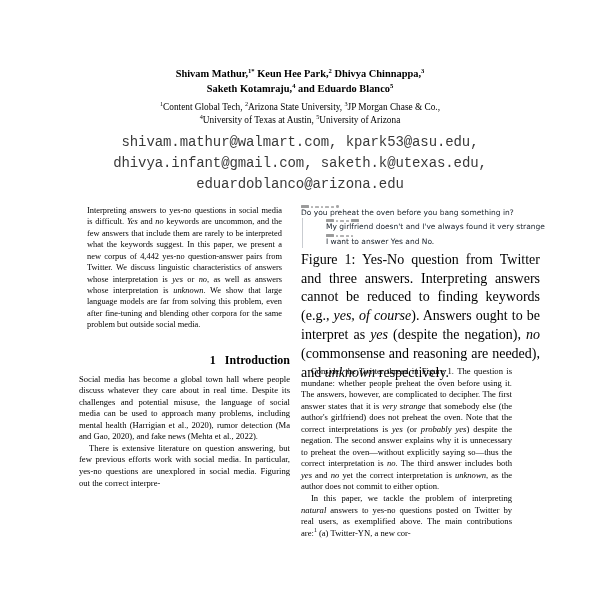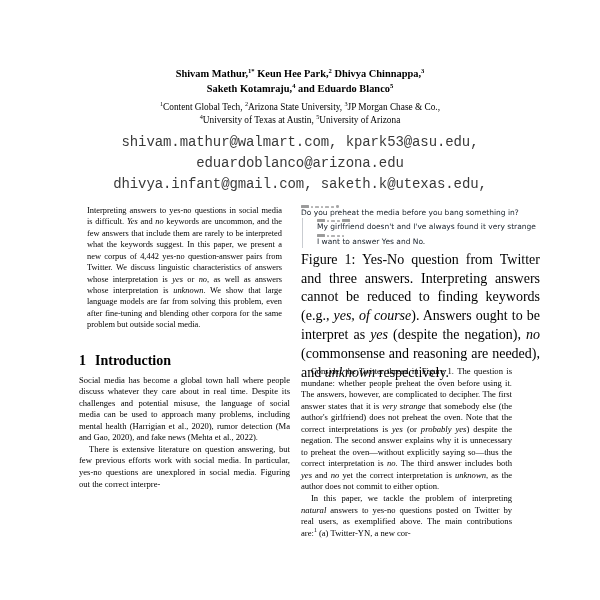--- a/index.html
+++ b/index.html
@@ -84,23 +84,23 @@
   .abstract-body {
     font-size: 8.4px;
     line-height: 1.36;
     text-align: justify;
     margin: 0;
     padding: 0 8px;
   }
   .abstract-body i { font-style: italic; }
 
   .numbered-head {
-    font-size: 14px;
-    font-weight: bold;
-    text-align: left;
+    font-size: 12px;
+    font-weight: bold;
+    text-align: right;
     margin: 0 0 6px 0;
   }
   .numbered-head .num { margin-right: 9px; }
 
   p.body {
     font-size: 8.6px;
     line-height: 1.345;
     text-align: justify;
     margin: 0;
     text-indent: 0;
@@ -147,21 +147,21 @@
   .rd.w3 { width: 4px; height: 2px; background:#a8a8a8; }
   .rd.w4 { width: 3px; height: 2px; background:#a8a8a8; }
   .rd.dot { width: 2.5px; height: 2.5px; border-radius: 50%; background:#9a9a9a; }
   .tweet-text {
     font-size: 7.5px;
     line-height: 1.12;
     padding-bottom: 1px;
     white-space: nowrap;
   }
   .reply {
-    padding-left: 14px;
+    padding-left: 23px;
     border-left: 1.1px solid #c9ccd1;
     margin-left: 1px;
   }
   .reply-group { margin-top: 0.5px; }
   .emoji-chip {
     display: inline-block;
     width: 6px; height: 6px;
     vertical-align: -1px;
     margin-left: 2px;
     background: linear-gradient(#c7ccd2, #9aa1a9);
@@ -204,22 +204,22 @@
       </div>
     </div>
 
     <div class="affils">
       <div><sup class="mark">1</sup><span>Content Global Tech,</span> <sup class="mark">2</sup><span>Arizona State University,</span> <sup class="mark">3</sup><span>JP Morgan Chase &amp; Co.,</span></div>
       <div><sup class="mark">4</sup><span>University of Texas at Austin,</span> <sup class="mark">5</sup><span>University of Arizona</span></div>
     </div>
 
     <div class="emails">
       <div>shivam.mathur@walmart.com, kpark53@asu.edu,</div>
+      <div>dhivya.infant@gmail.com, saketh.k@utexas.edu,</div>
       <div>eduardoblanco@arizona.edu</div>
-      <div>dhivya.infant@gmail.com, saketh.k@utexas.edu,</div>
     </div>
   </div>
 
   <div class="col col-left">
     <p class="abstract-body"><span>Interpreting answers to yes-no questions in social media is difficult. </span><i>Yes</i><span> and </span><i>no</i><span> keywords are uncommon, and the few answers that include them are rarely to be interpreted what the keywords suggest. In this paper, we present a new corpus of 4,442 yes-no question-answer pairs from Twitter. We discuss linguistic characteristics of answers whose interpretation is </span><i>yes</i><span> or </span><i>no</i><span>, as well as answers whose interpretation is </span><i>unknown</i><span>. We show that large language models are far from solving this problem, even after fine-tuning and blending other corpora for the same problem but outside social media.</span></p>
 
     <div style="height:22px"></div>
 
     <div class="numbered-head"><span class="num">1</span><span>Introduction</span></div>
 
@@ -233,21 +233,21 @@
       <div class="tweet">
         <div class="redactions">
           <span class="rd w1"></span>
             <span class="rd w2"></span>
             <span class="rd w3"></span>
             <span class="rd w2"></span>
             <span class="rd w3"></span>
             <span class="rd w4"></span>
             <span class="rd dot"></span>
         </div>
-        <div class="tweet-text">Do you preheat the media before you bang something in?</div>
+        <div class="tweet-text">Do you preheat the oven before you bang something in?</div>
       </div>
 
       <div class="reply">
         <div class="redactions">
           <span class="rd w1"></span>
             <span class="rd w2"></span>
             <span class="rd w3"></span>
             <span class="rd w4"></span>
             <span class="rd w1"></span>
         </div>

